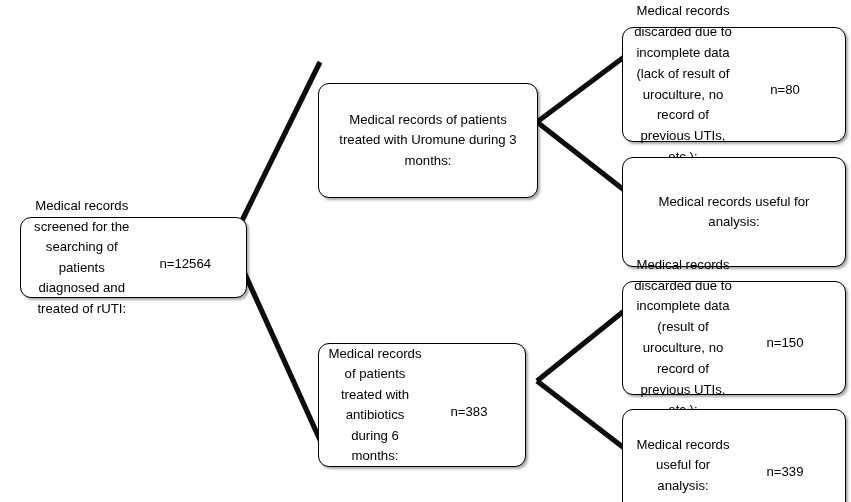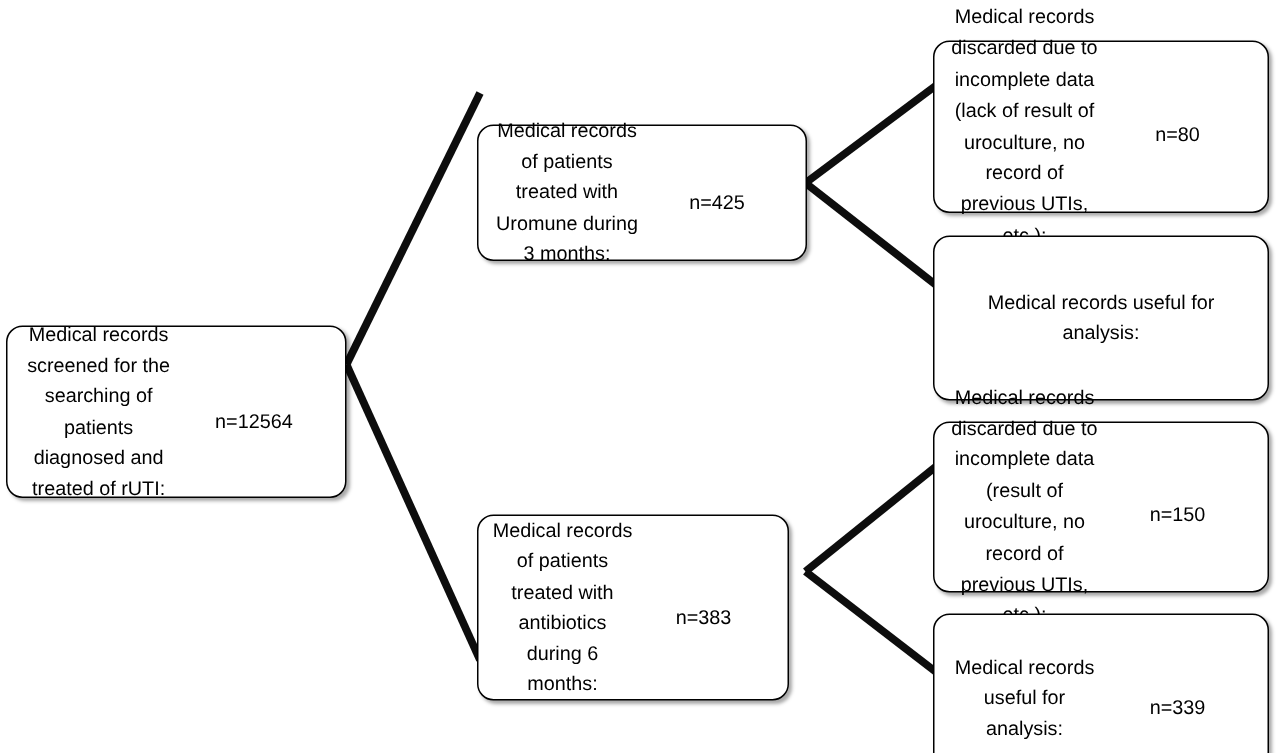--- a/index.html
+++ b/index.html
@@ -47,22 +47,22 @@
   .node .body-text {
     display: block;
     width: 100%;
   }
   .node .count-text {
     display: block;
     width: 100%;
     margin-top: 14px;
   }
   
-  #node-screened   { left: 4px;   top: 193px; width: 227px; height: 115px; }
-  #node-uromune    { left: 318px; top: 59px;  width: 220px; height: 91px; }
+  #node-screened   { left: 20px;   top: 193px; width: 227px; height: 81px; }
+  #node-uromune    { left: 318px; top: 59px;  width: 220px; height: 115px; }
   #node-antibiotic { left: 318px; top: 319px; width: 208px; height: 124px; }
   #node-discard-a  { left: 622px; top: 3px;   width: 224px; height: 115px; }
   #node-useful-a   { left: 622px; top: 133px; width: 224px; height: 110px; }
   #node-discard-b  { left: 622px; top: 257px; width: 224px; height: 114px; justify-content: center; }
   #node-useful-b   { left: 622px; top: 385px; width: 224px; height: 113px; }
 
   #node-discard-a, #node-discard-b { line-height: 20.8px; }
   #node-discard-a .count-text, #node-discard-b .count-text { margin-top: 11px; }
 </style>
 </head>
@@ -84,21 +84,20 @@
     </g>
   </svg>
 
   <div class="node" id="node-screened">
     <span class="body-text">Medical records screened for the  searching of patients diagnosed and treated of rUTI:</span>
     <span class="count-text">n=12564</span>
   </div>
 
   <div class="node" id="node-uromune">
     <span class="body-text">Medical records of patients treated with Uromune during 3 months:</span>
-    <span class="count-text">n=425</span>
   </div>
 
   <div class="node" id="node-antibiotic">
     <span class="body-text">Medical records of patients treated with antibiotics during 6 months:</span>
     <span class="count-text">n=383</span>
   </div>
 
   <div class="node" id="node-discard-a">
     <span class="body-text">Medical records discarded due to incomplete data (lack of result of uroculture,  no record of previous UTIs, etc.):</span>
     <span class="count-text">n=80</span>

